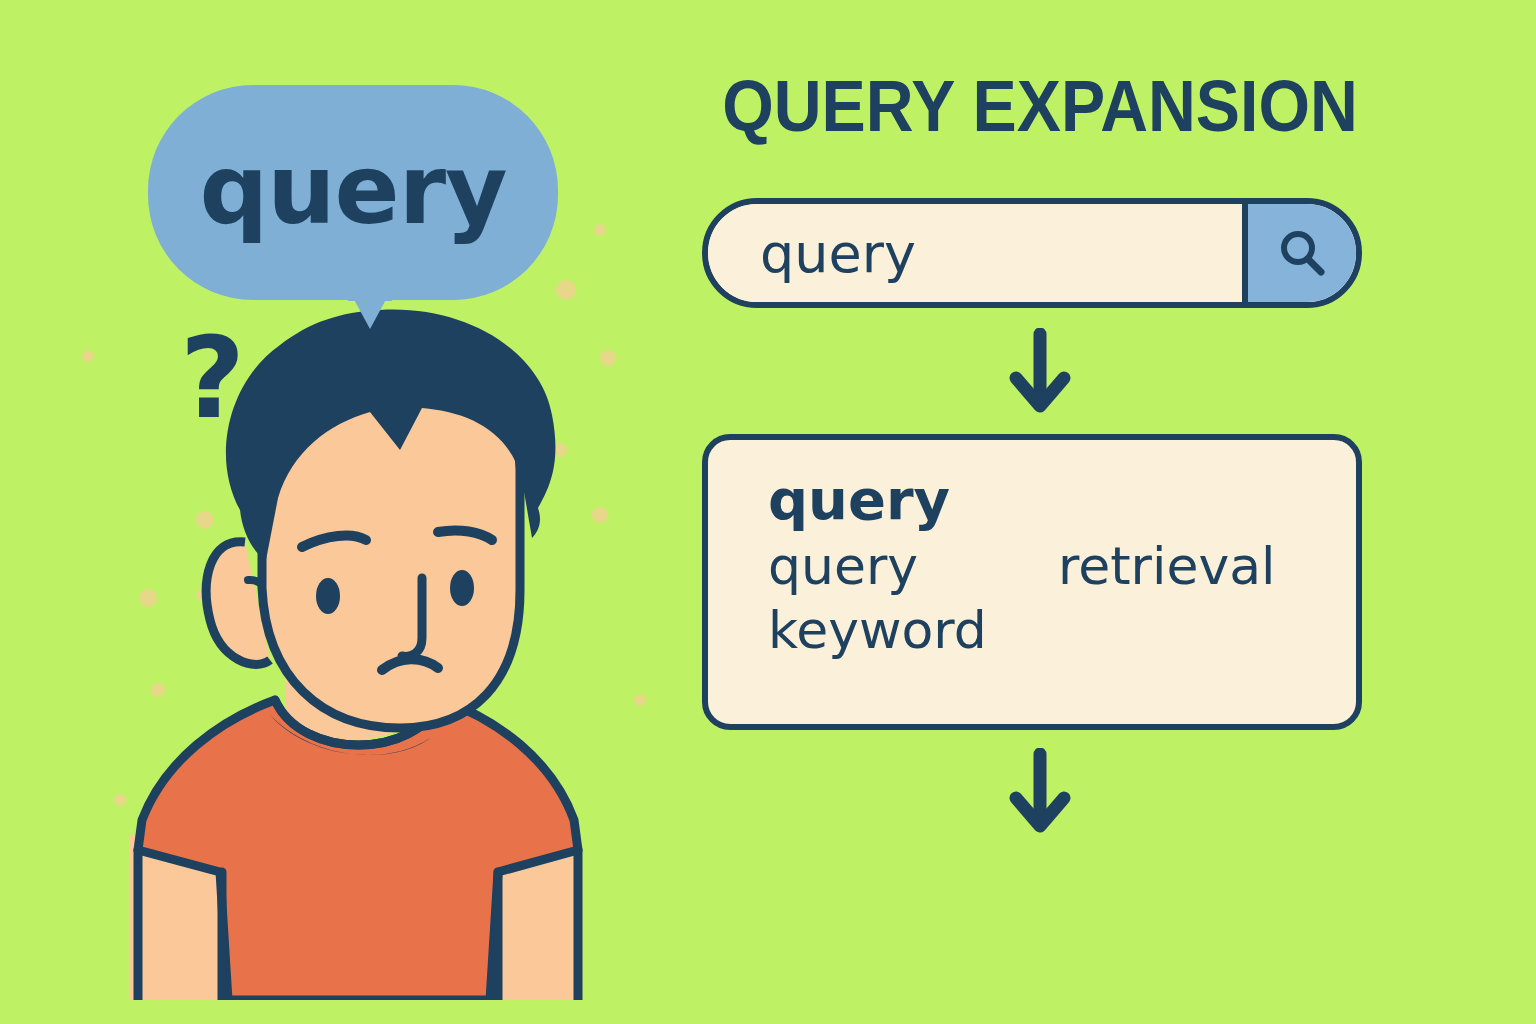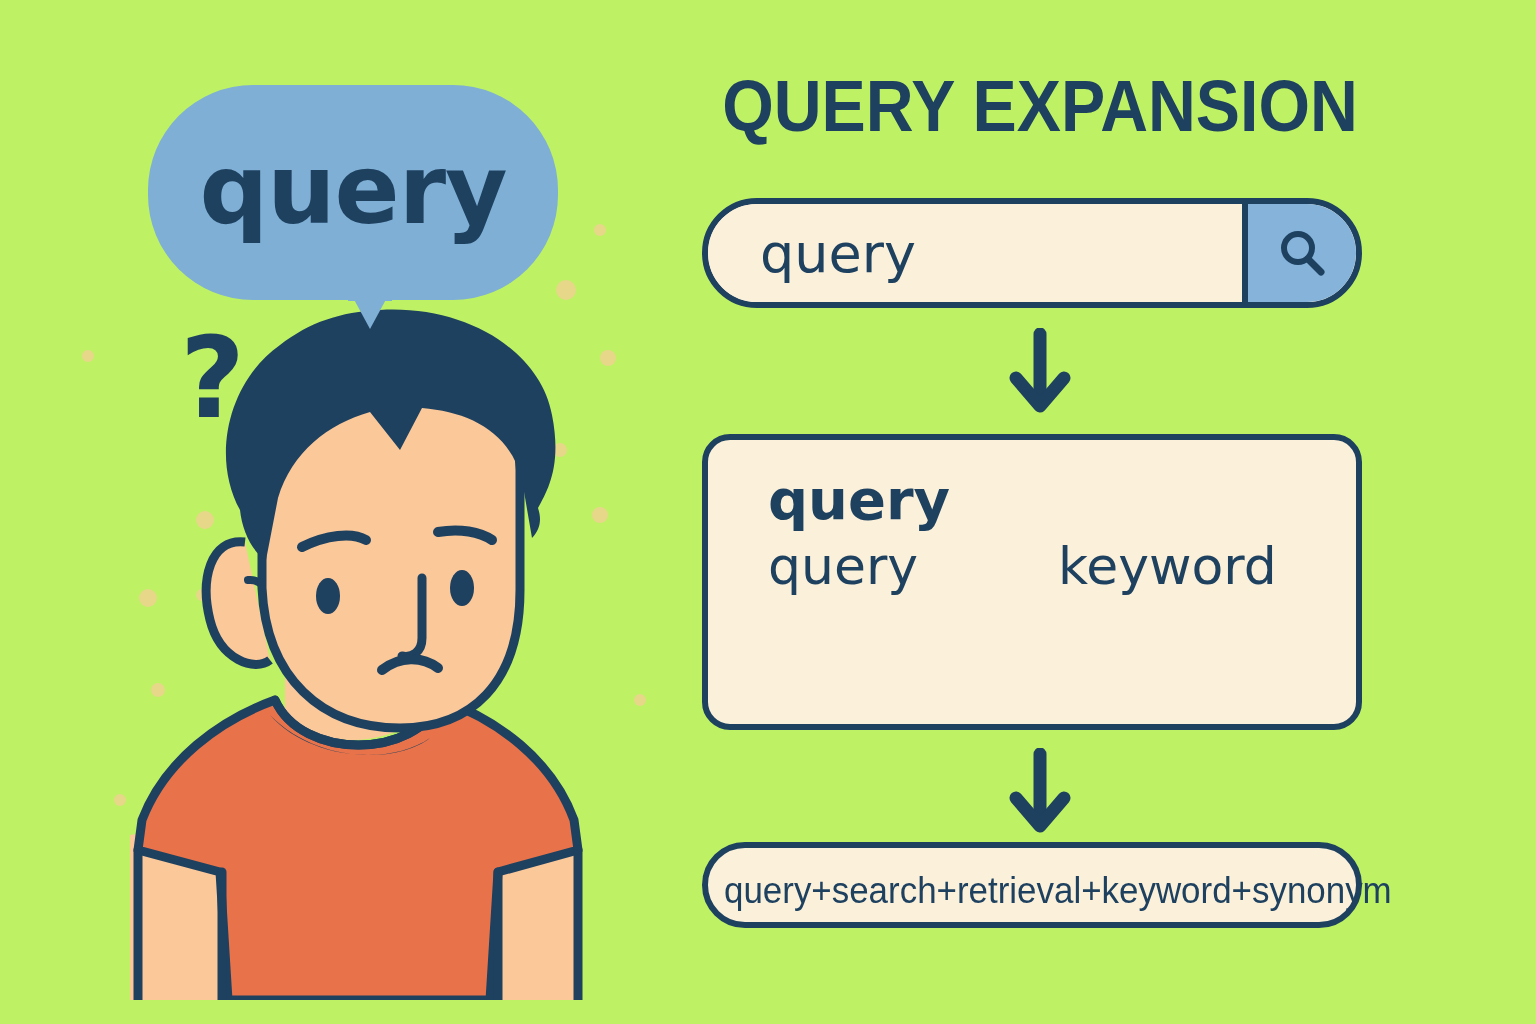--- a/index.html
+++ b/index.html
@@ -350,29 +350,27 @@
       <svg width="64" height="92" viewBox="0 0 64 92" xmlns="http://www.w3.org/2000/svg">
         <line x1="32" y1="6" x2="32" y2="74" stroke="#1E4160" stroke-width="13" stroke-linecap="round"></line>
         <polyline points="8,50 32,78 56,50" fill="none" stroke="#1E4160" stroke-width="13" stroke-linecap="round" stroke-linejoin="round"></polyline>
       </svg>
     </div>
 
     <div id="expansion-box">
       <div id="expansion-primary">query</div>
       <div id="expansion-grid">
         <div class="expansion-term">query</div>
+        <div class="expansion-term">retrieval</div>
         <div class="expansion-term">keyword</div>
       </div>
     </div>
 
     <div class="flow-arrow" id="arrow-2">
       <svg width="64" height="92" viewBox="0 0 64 92" xmlns="http://www.w3.org/2000/svg">
         <line x1="32" y1="6" x2="32" y2="74" stroke="#1E4160" stroke-width="13" stroke-linecap="round"></line>
         <polyline points="8,50 32,78 56,50" fill="none" stroke="#1E4160" stroke-width="13" stroke-linecap="round" stroke-linejoin="round"></polyline>
       </svg>
     </div>
 
-    <div id="result-pill">
-      <div id="result-text">query+search+retrieval+keyword+synonym</div>
-    </div>
 
   </div>
 </div>
 
 </body></html>

